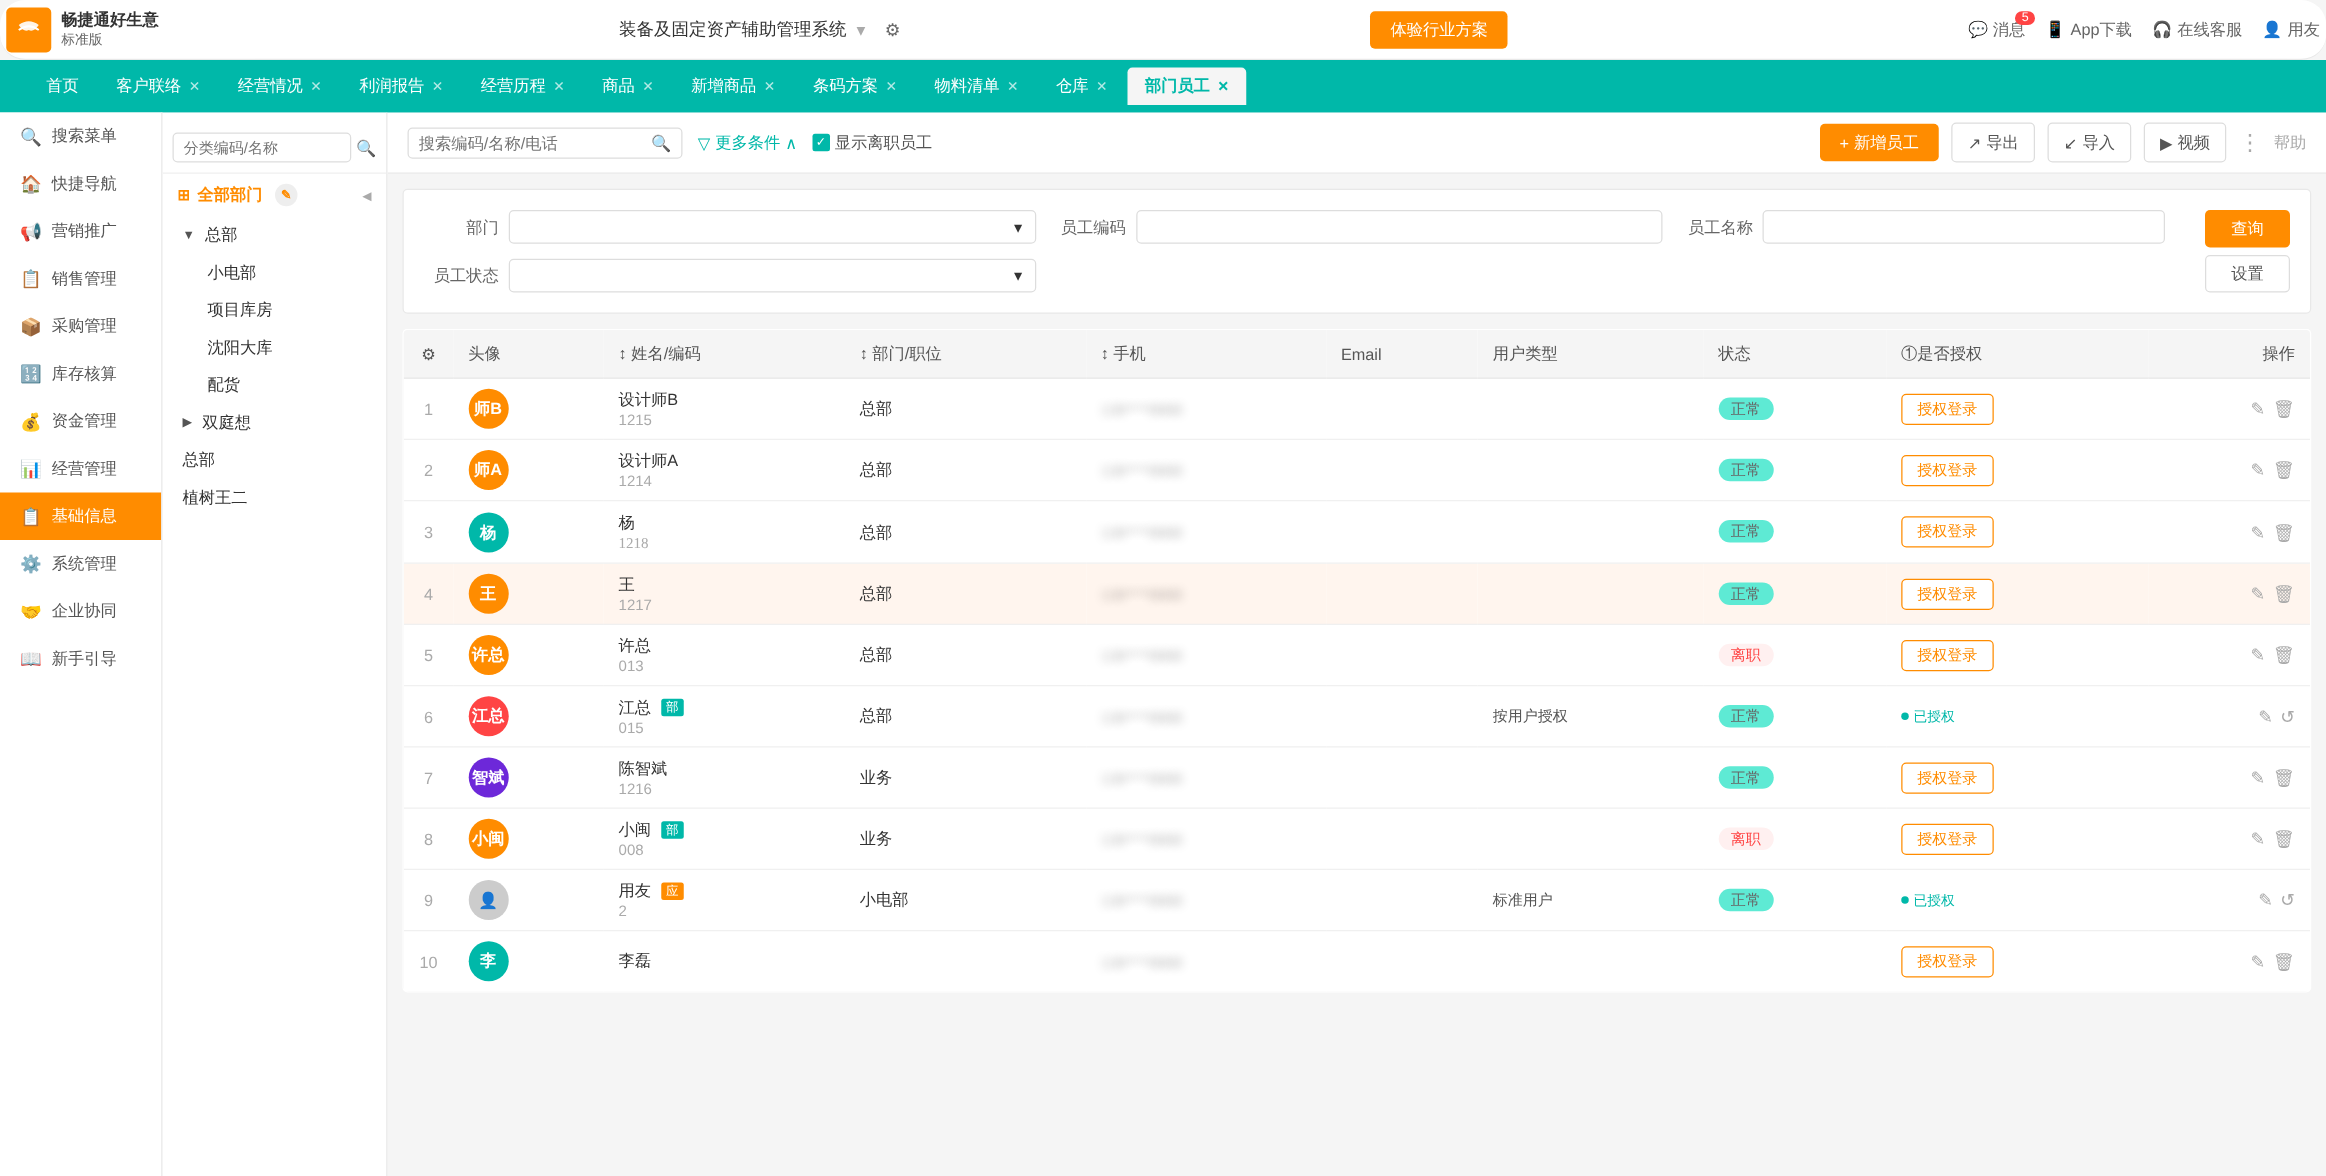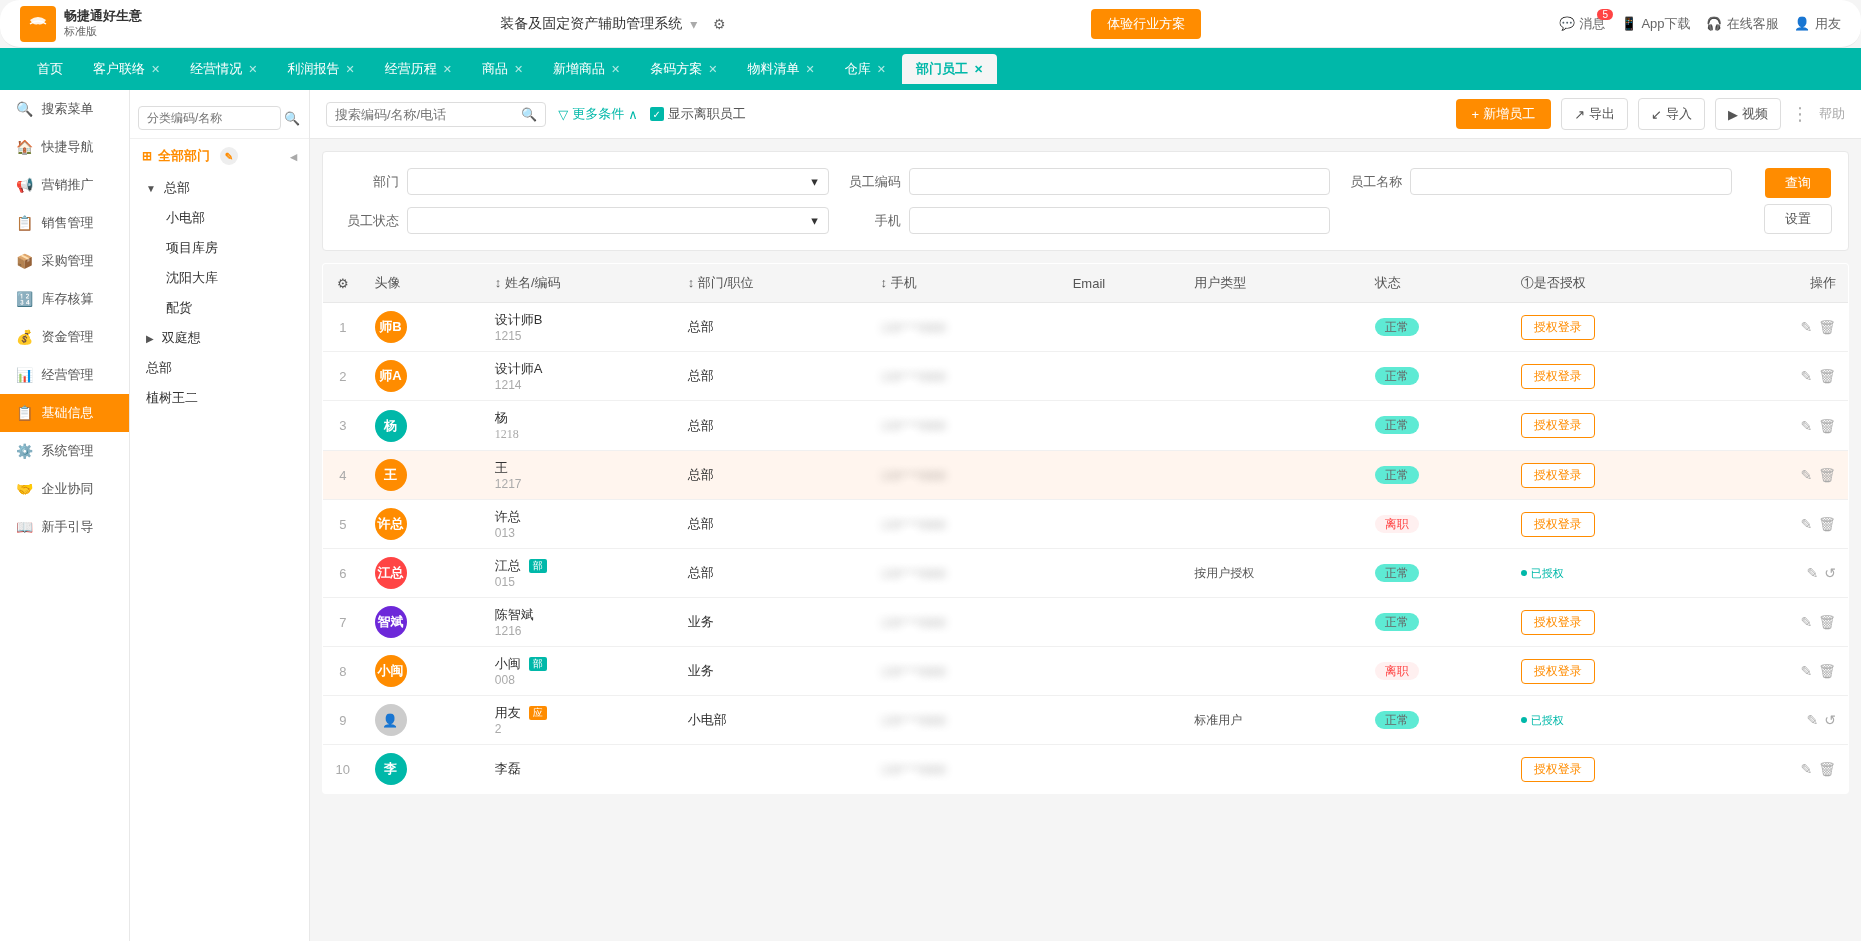--- a/index.html
+++ b/index.html
@@ -1,19 +1,19 @@
 <!DOCTYPE html>
 <html><head>
   <meta charset="utf-8">
   <style>
     * { margin: 0; padding: 0; box-sizing: border-box; }
     body { font-family: 'Microsoft YaHei', Arial, sans-serif; font-size: 13px; background: #f5f5f5; color: #333; width: 1861px; min-height: 941px; overflow-x: auto; }
 
     
-    .top-header { height: 48px; background: #fff; display: flex; align-items: center; padding: 0 20px; border-bottom: 1px solid #e8e8e8; justify-content: space-between; border-radius: 20px; }
+    .top-header { height: 48px; background: #fff; display: flex; align-items: center; padding: 0 5px; border-bottom: 1px solid #e8e8e8; justify-content: space-between; border-radius: 20px; }
     .logo-area { display: flex; align-items: center; gap: 8px; }
     .logo-icon { width: 36px; height: 36px; background: #ff8c00; border-radius: 4px; display: flex; align-items: center; justify-content: center; color: #fff; font-size: 10px; }
     .logo-text { font-size: 13px; color: #333; font-weight: bold; line-height: 1.2; }
     .logo-sub { font-size: 11px; color: #666; }
     .system-title { display: flex; align-items: center; gap: 8px; color: #333; font-size: 14px; }
     .header-right { display: flex; align-items: center; gap: 16px; color: #666; font-size: 13px; }
     .header-btn { display: flex; align-items: center; gap: 4px; cursor: pointer; }
     .trial-btn { background: #ff8c00; color: #fff; padding: 6px 16px; border-radius: 4px; font-size: 13px; cursor: pointer; }
     .notif-badge { position: relative; display: inline-block; }
     .badge { position: absolute; top: -6px; right: -8px; background: #ff4444; color: #fff; border-radius: 10px; font-size: 10px; padding: 0 4px; min-width: 16px; text-align: center; }
@@ -53,21 +53,21 @@
     .checkbox-checked { width: 14px; height: 14px; background: #00b8a9; border-radius: 2px; display: flex; align-items: center; justify-content: center; color: #fff; font-size: 10px; }
     .btn-primary { background: #ff8c00; color: #fff; padding: 6px 16px; border-radius: 4px; cursor: pointer; font-size: 13px; border: none; display: flex; align-items: center; gap: 4px; }
     .btn-outline { border: 1px solid #ddd; background: #fff; color: #555; padding: 6px 12px; border-radius: 4px; cursor: pointer; font-size: 13px; display: flex; align-items: center; gap: 4px; }
 
     
     .search-form { background: #fff; border: 1px solid #e8e8e8; border-radius: 4px; margin: 12px; padding: 16px; display: grid; grid-template-columns: 1fr 1fr 1fr; gap: 12px; position: relative; }
     .form-row { display: flex; align-items: center; gap: 8px; }
     .form-label { color: #666; font-size: 13px; white-space: nowrap; width: 60px; text-align: right; }
     .form-input { flex: 1; border: 1px solid #ddd; border-radius: 4px; padding: 5px 10px; font-size: 13px; }
     .form-select { flex: 1; border: 1px solid #ddd; border-radius: 4px; padding: 5px 10px; font-size: 13px; background: #fff; display: flex; align-items: center; justify-content: space-between; cursor: pointer; }
-    .form-actions { position: absolute; right: 16px; top: 16px; display: flex; flex-direction: column; gap: 6px; align-items: center; }
+    .form-actions { position: absolute; right: 16px; top: 16px; display: flex; flex-direction: column; gap: 6px; }
     .btn-search { background: #ff8c00; color: #fff; padding: 6px 20px; border-radius: 4px; cursor: pointer; font-size: 13px; border: none; }
     .btn-set { border: 1px solid #ddd; background: #fff; color: #555; padding: 5px 20px; border-radius: 4px; cursor: pointer; font-size: 13px; }
 
     
     .table-wrapper { flex: 1; overflow-y: auto; padding: 0 12px 12px; }
     table { width: 100%; background: #fff; border-collapse: collapse; border-radius: 4px; overflow: hidden; border: 1px solid #e8e8e8; }
     thead tr { background: #f5f5f5; }
     th { padding: 10px 12px; text-align: left; font-size: 13px; color: #555; font-weight: normal; border-bottom: 1px solid #e8e8e8; white-space: nowrap; }
     td { padding: 8px 12px; font-size: 13px; color: #333; border-bottom: 1px solid #f0f0f0; vertical-align: middle; }
     tr.row-highlight { background: #fff5ee; }
@@ -335,24 +335,20 @@
           <span class="form-label">员工名称</span>
           <input type="text" class="form-input" style="flex: 1 1 0%; border: 1px solid rgb(221, 221, 221); border-radius: 4px; padding: 5px 10px; font-size: 13px;">
         </div>
         <div class="form-row">
           <span class="form-label">员工状态</span>
           <div class="form-select" style="flex:1;border:1px solid #ddd;border-radius:4px;padding:5px 10px;font-size:13px;background:#fff;display:flex;align-items:center;justify-content:space-between;cursor:pointer;">
             <span></span>
             <span>▾</span>
           </div>
         </div>
-        <div class="form-row">
-          <span class="form-label">手机</span>
-          <input type="text" class="form-input" style="flex: 1 1 0%; border: 1px solid rgb(221, 221, 221); border-radius: 4px; padding: 5px 10px; font-size: 13px;">
-        </div>
         <div class="form-actions">
           <button class="btn-search">查询</button>
           <button class="btn-set">设置</button>
         </div>
       </div>
 
       <div class="table-wrapper">
         <table>
           <thead>
             <tr>

